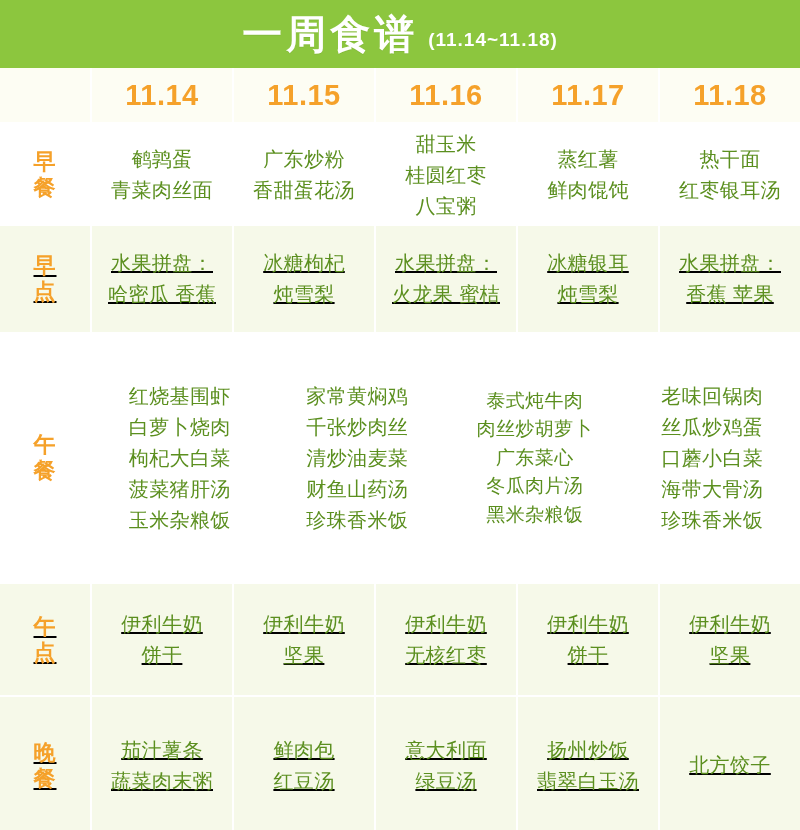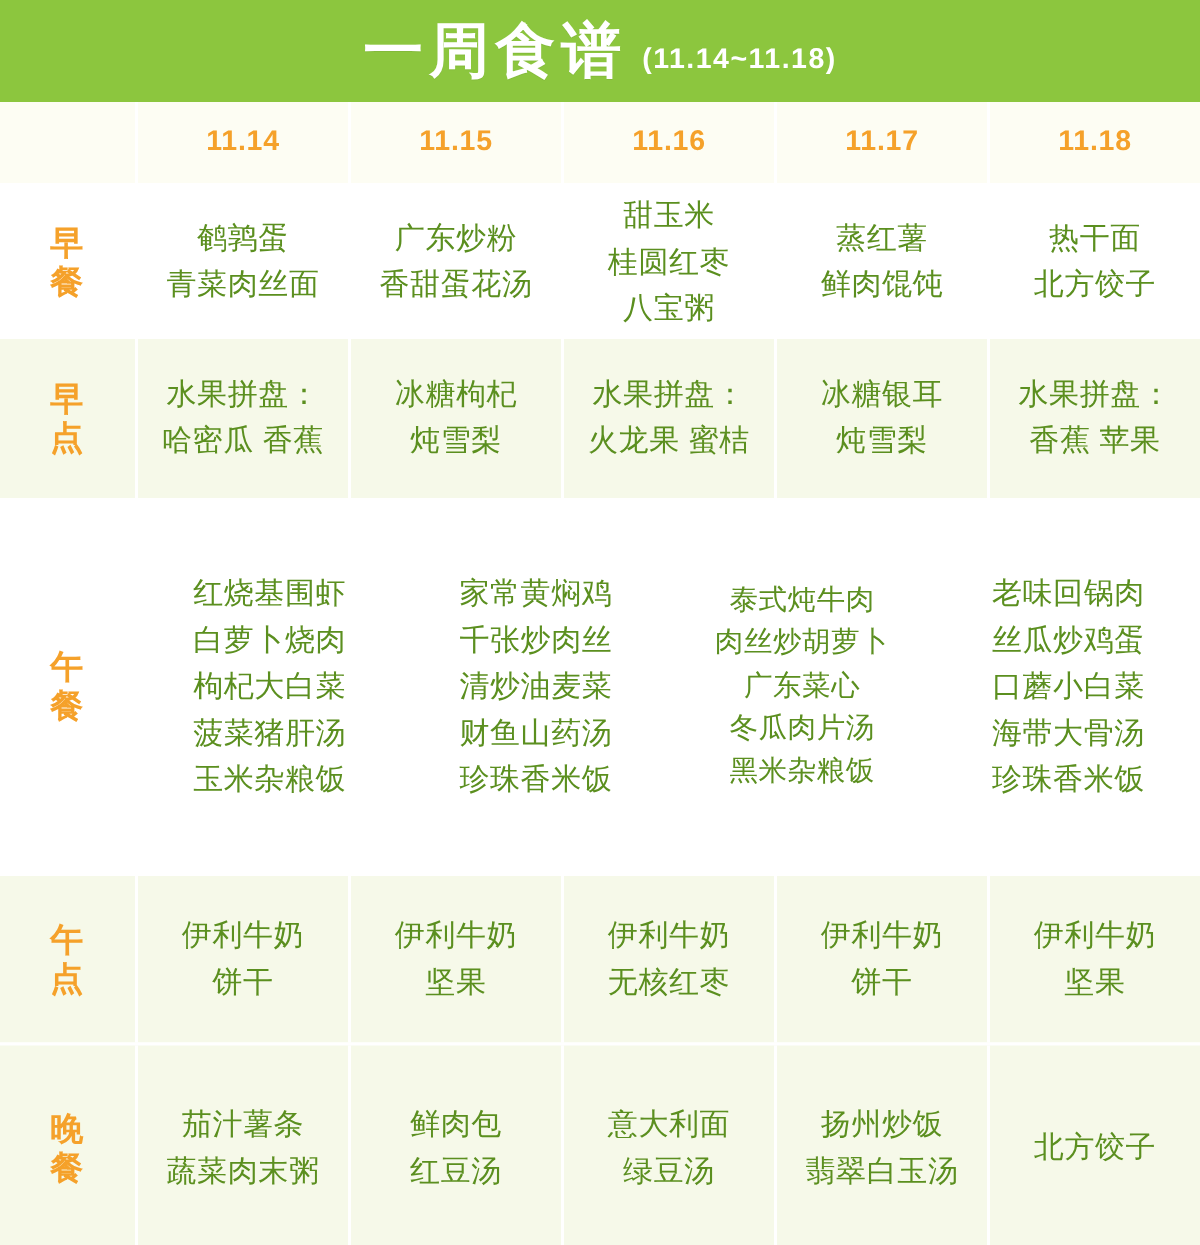--- a/index.html
+++ b/index.html
@@ -81,28 +81,28 @@
   
   .row-head {
     height: 56px;
     background: #fdfdf3;
   }
   .row-head .cell {
     background: #fdfdf3;
   }
   .date-text {
     color: #f5a12a;
-    font-size: 19px;
+    font-size: 29px;
     font-weight: bold;
     letter-spacing: 0.5px;
   }
 
   
   .tint-a .cell { background: #ffffff; }
-  .tint-b .cell { background: #f6f9e9; }
+  .tint-b .cell { background: #f6f9e9; text-decoration: underline; }
 
   .label-text {
     color: #f5a12a;
     font-size: 22px;
     font-weight: bold;
     line-height: 1.18;
     letter-spacing: 1px;
     writing-mode: horizontal-tb;
     max-width: 34px;
   }
@@ -178,21 +178,21 @@
         <span class="dish-list">甜玉米
 桂圆红枣
 八宝粥</span>
       </div>
       <div class="cell col-day">
         <span class="dish-list">蒸红薯
 鲜肉馄饨</span>
       </div>
       <div class="cell col-day">
         <span class="dish-list">热干面
-北方饺子</span>
+红枣银耳汤</span>
       </div>
     </div>
 
     <div class="row r-snack1 tint-b">
       <div class="cell col-label">
         <span class="label-text">早点</span>
       </div>
       <div class="cell col-day">
         <span class="dish-list">水果拼盘：
 哈密瓜 香蕉</span>

